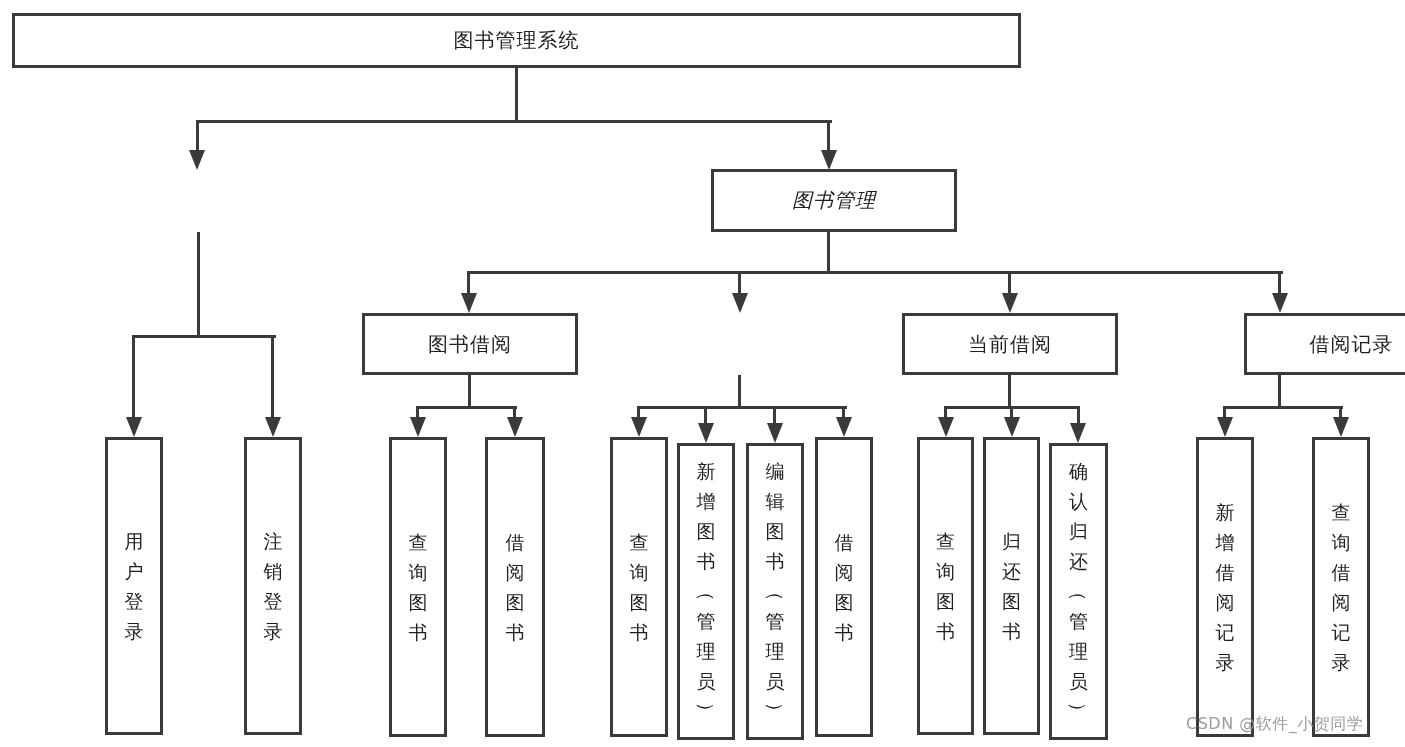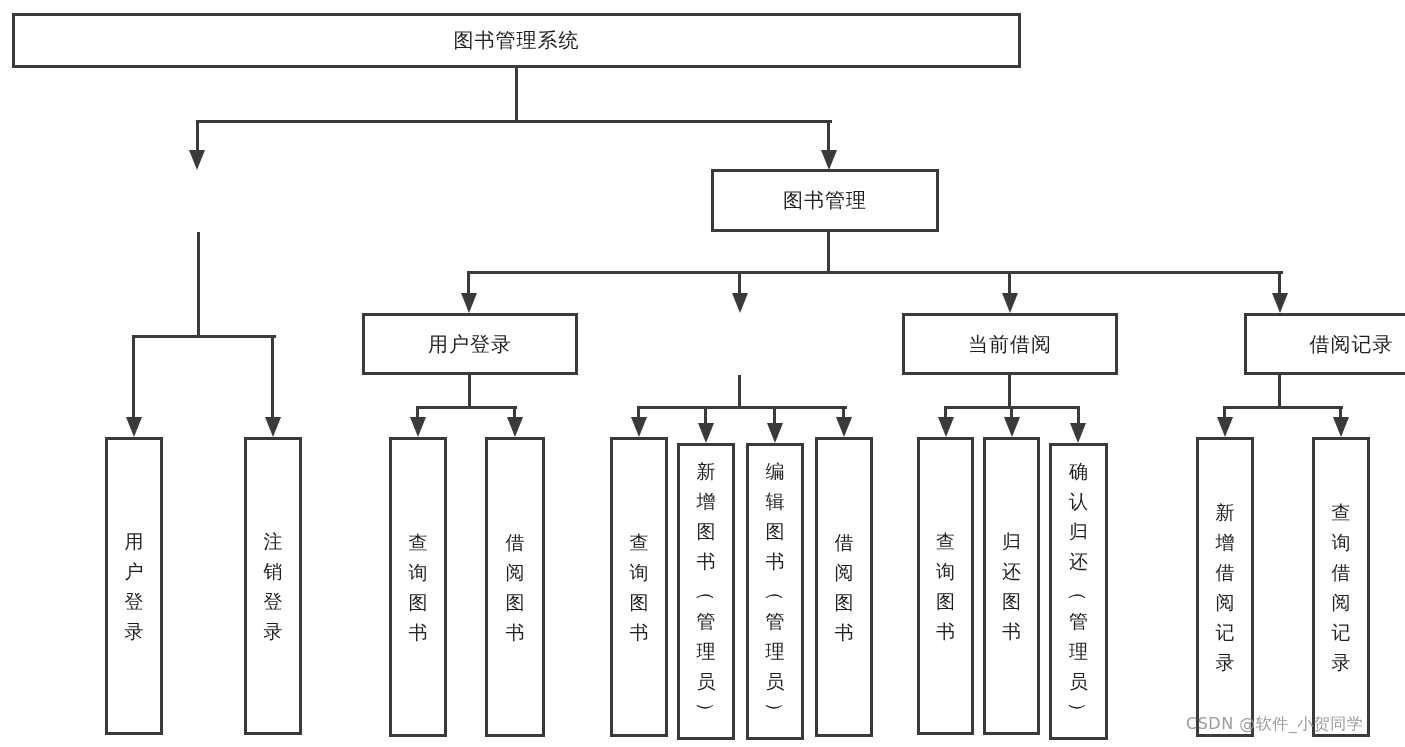--- a/index.html
+++ b/index.html
@@ -41,23 +41,23 @@
     white-space: nowrap;
   }
 </style>
 </head>
 <body>
 
 <div class="canvas" style="--line: #3a3a3a; --text: #1f1f1f; --boxbg: #ffffff; --bg: #ffffff; --wm: #9b9b9b;">
 
   <div class="node h-node" style="left:12px; top:13px; width:1009px; height:55px;">图书管理系统</div>
 
-  <div class="node h-node" style="left:711px; top:169px; width:228px; height:63px;">图书管理</div>
-
-  <div class="node h-node" style="left:362px; top:313px; width:216px; height:62px;">用户登录</div>
+  <div class="node h-node" style="left:711px; top:169px; width:246px; height:63px;font-style:italic;">图书管理</div>
+
+  <div class="node h-node" style="left:362px; top:313px; width:216px; height:62px;">图书借阅</div>
   <div class="node h-node" style="left:902px; top:313px; width:216px; height:62px;">当前借阅</div>
   <div class="node h-node" style="left:1244px; top:313px; width:215px; height:62px;">借阅记录</div>
 
   <div class="node v-node" style="left:105px; top:437px; width:58px; height:298px;">
       <span class="ch">用</span>
       <span class="ch">户</span>
       <span class="ch">登</span>
       <span class="ch">录</span>
     </div>
   <div class="node v-node" style="left:244px; top:437px; width:58px; height:298px;">

